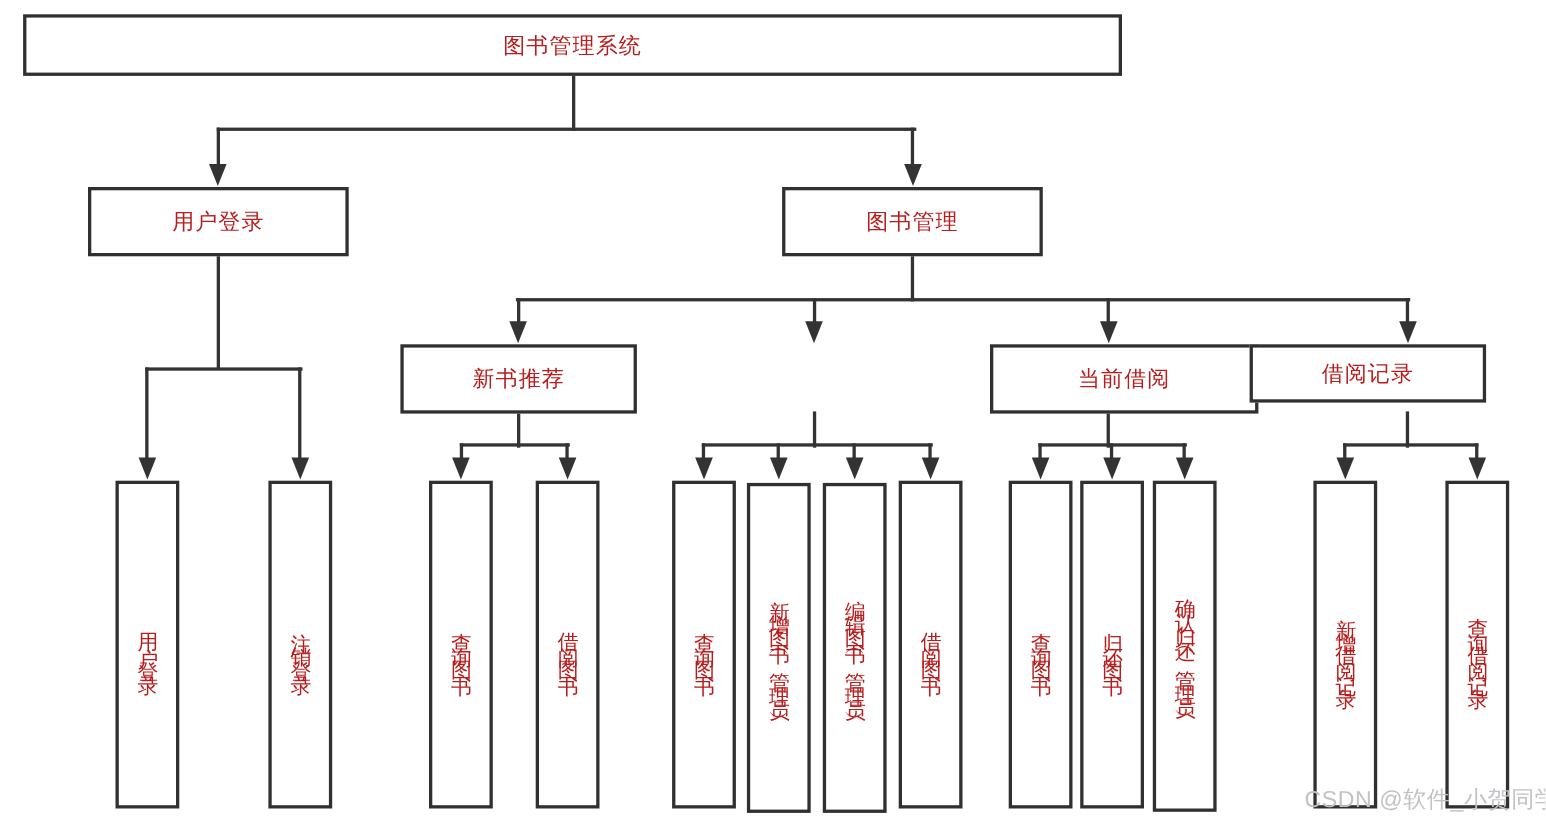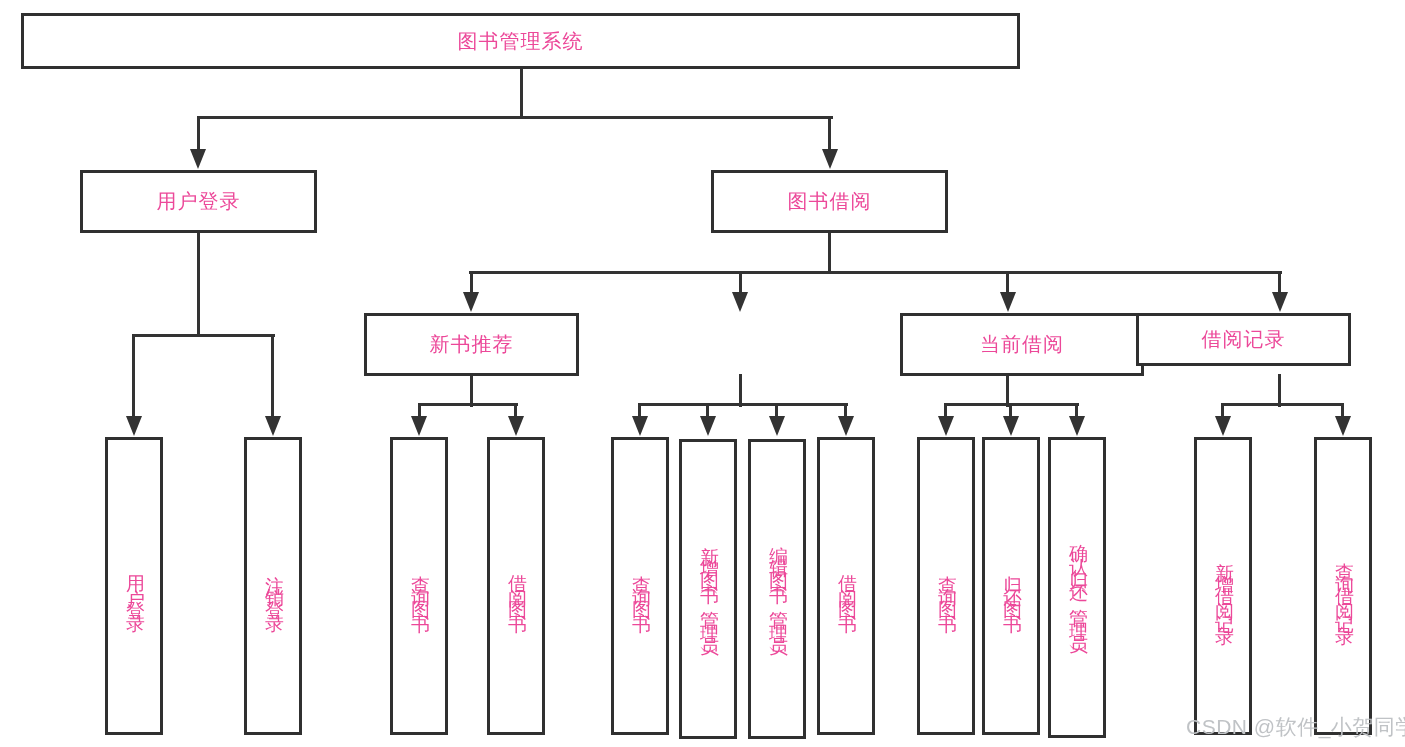--- a/index.html
+++ b/index.html
@@ -11,26 +11,25 @@
     font-family:"Liberation Sans","DejaVu Sans",sans-serif;
   }
   .box{
     position:absolute;
     background:#ffffff;
     border:3px solid #303030;
     box-sizing:border-box;
     display:flex;
     align-items:center;
     justify-content:center;
-    color:#ec4899;
+    color:#b91c1c;
     font-size:20px;
     font-weight:500;
     letter-spacing:1px;
     z-index:2;
-    font-family:Liberation Mono, monospace;
   }
   .leaf{
     writing-mode:vertical-rl;
     text-orientation:mixed;
     font-size:19px;
     letter-spacing:13px;
     padding:6px 0;
     line-height:1;
   }
   .hline,.vline{position:absolute;background:#333333;z-index:1;}
@@ -60,21 +59,21 @@
   <div class="box" style="left:21px;top:13px;width:999px;height:56px;">图书管理系统</div>
 
   <div class="vline" style="left:520px;top:67px;width:3px;height:52px;"></div>
   <div class="hline" style="left:197px;top:116px;width:636px;height:3px;"></div>
   <div class="vline" style="left:197px;top:116px;width:3px;height:35px;"></div>
   <div class="arrowhead" style="left:190px;top:149px;"></div>
   <div class="vline" style="left:828px;top:116px;width:3px;height:35px;"></div>
   <div class="arrowhead" style="left:822px;top:149px;"></div>
 
   <div class="box" style="left:80px;top:170px;width:237px;height:63px;">用户登录</div>
-  <div class="box" style="left:711px;top:170px;width:237px;height:63px;">图书借阅</div>
+  <div class="box" style="left:711px;top:170px;width:237px;height:63px;">图书管理</div>
 
   <div class="vline" style="left:197px;top:231px;width:3px;height:105px;"></div>
   <div class="hline" style="left:132px;top:334px;width:143px;height:3px;"></div>
   <div class="vline" style="left:132px;top:334px;width:3px;height:84px;"></div>
   <div class="arrowhead" style="left:126px;top:416px;"></div>
   <div class="vline" style="left:271px;top:334px;width:3px;height:84px;"></div>
   <div class="arrowhead" style="left:265px;top:416px;"></div>
 
   <div class="vline" style="left:828px;top:231px;width:3px;height:43px;"></div>
   <div class="hline" style="left:469px;top:271px;width:813px;height:3px;"></div>

